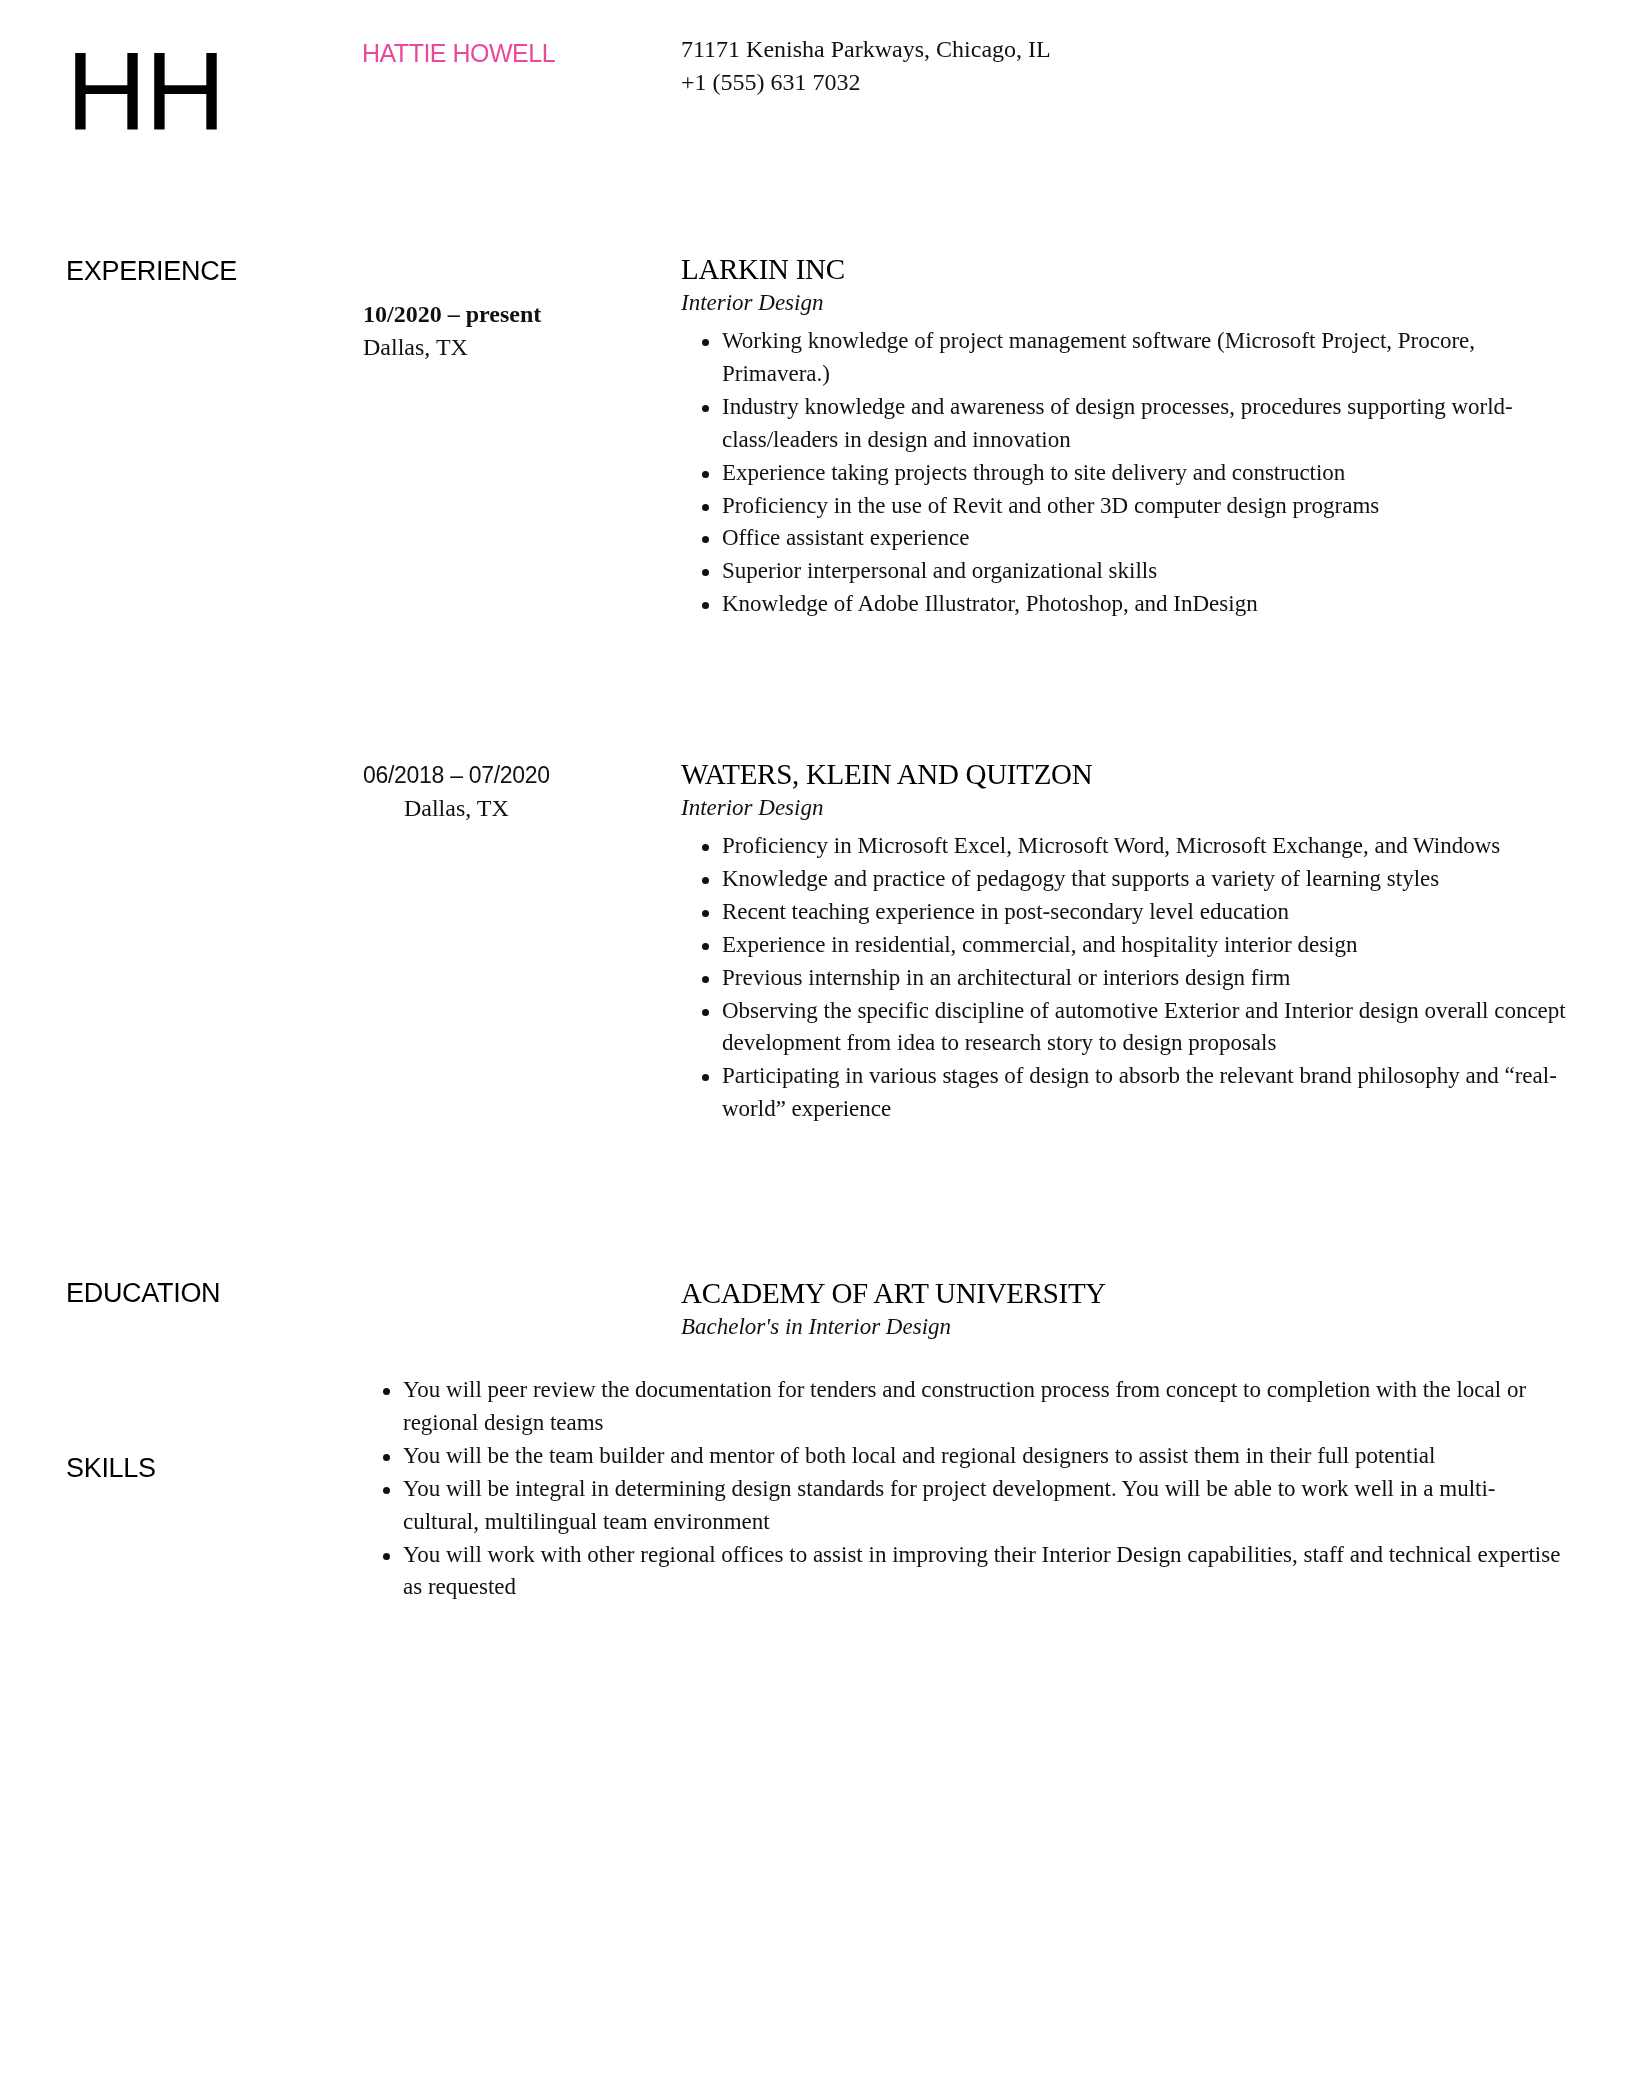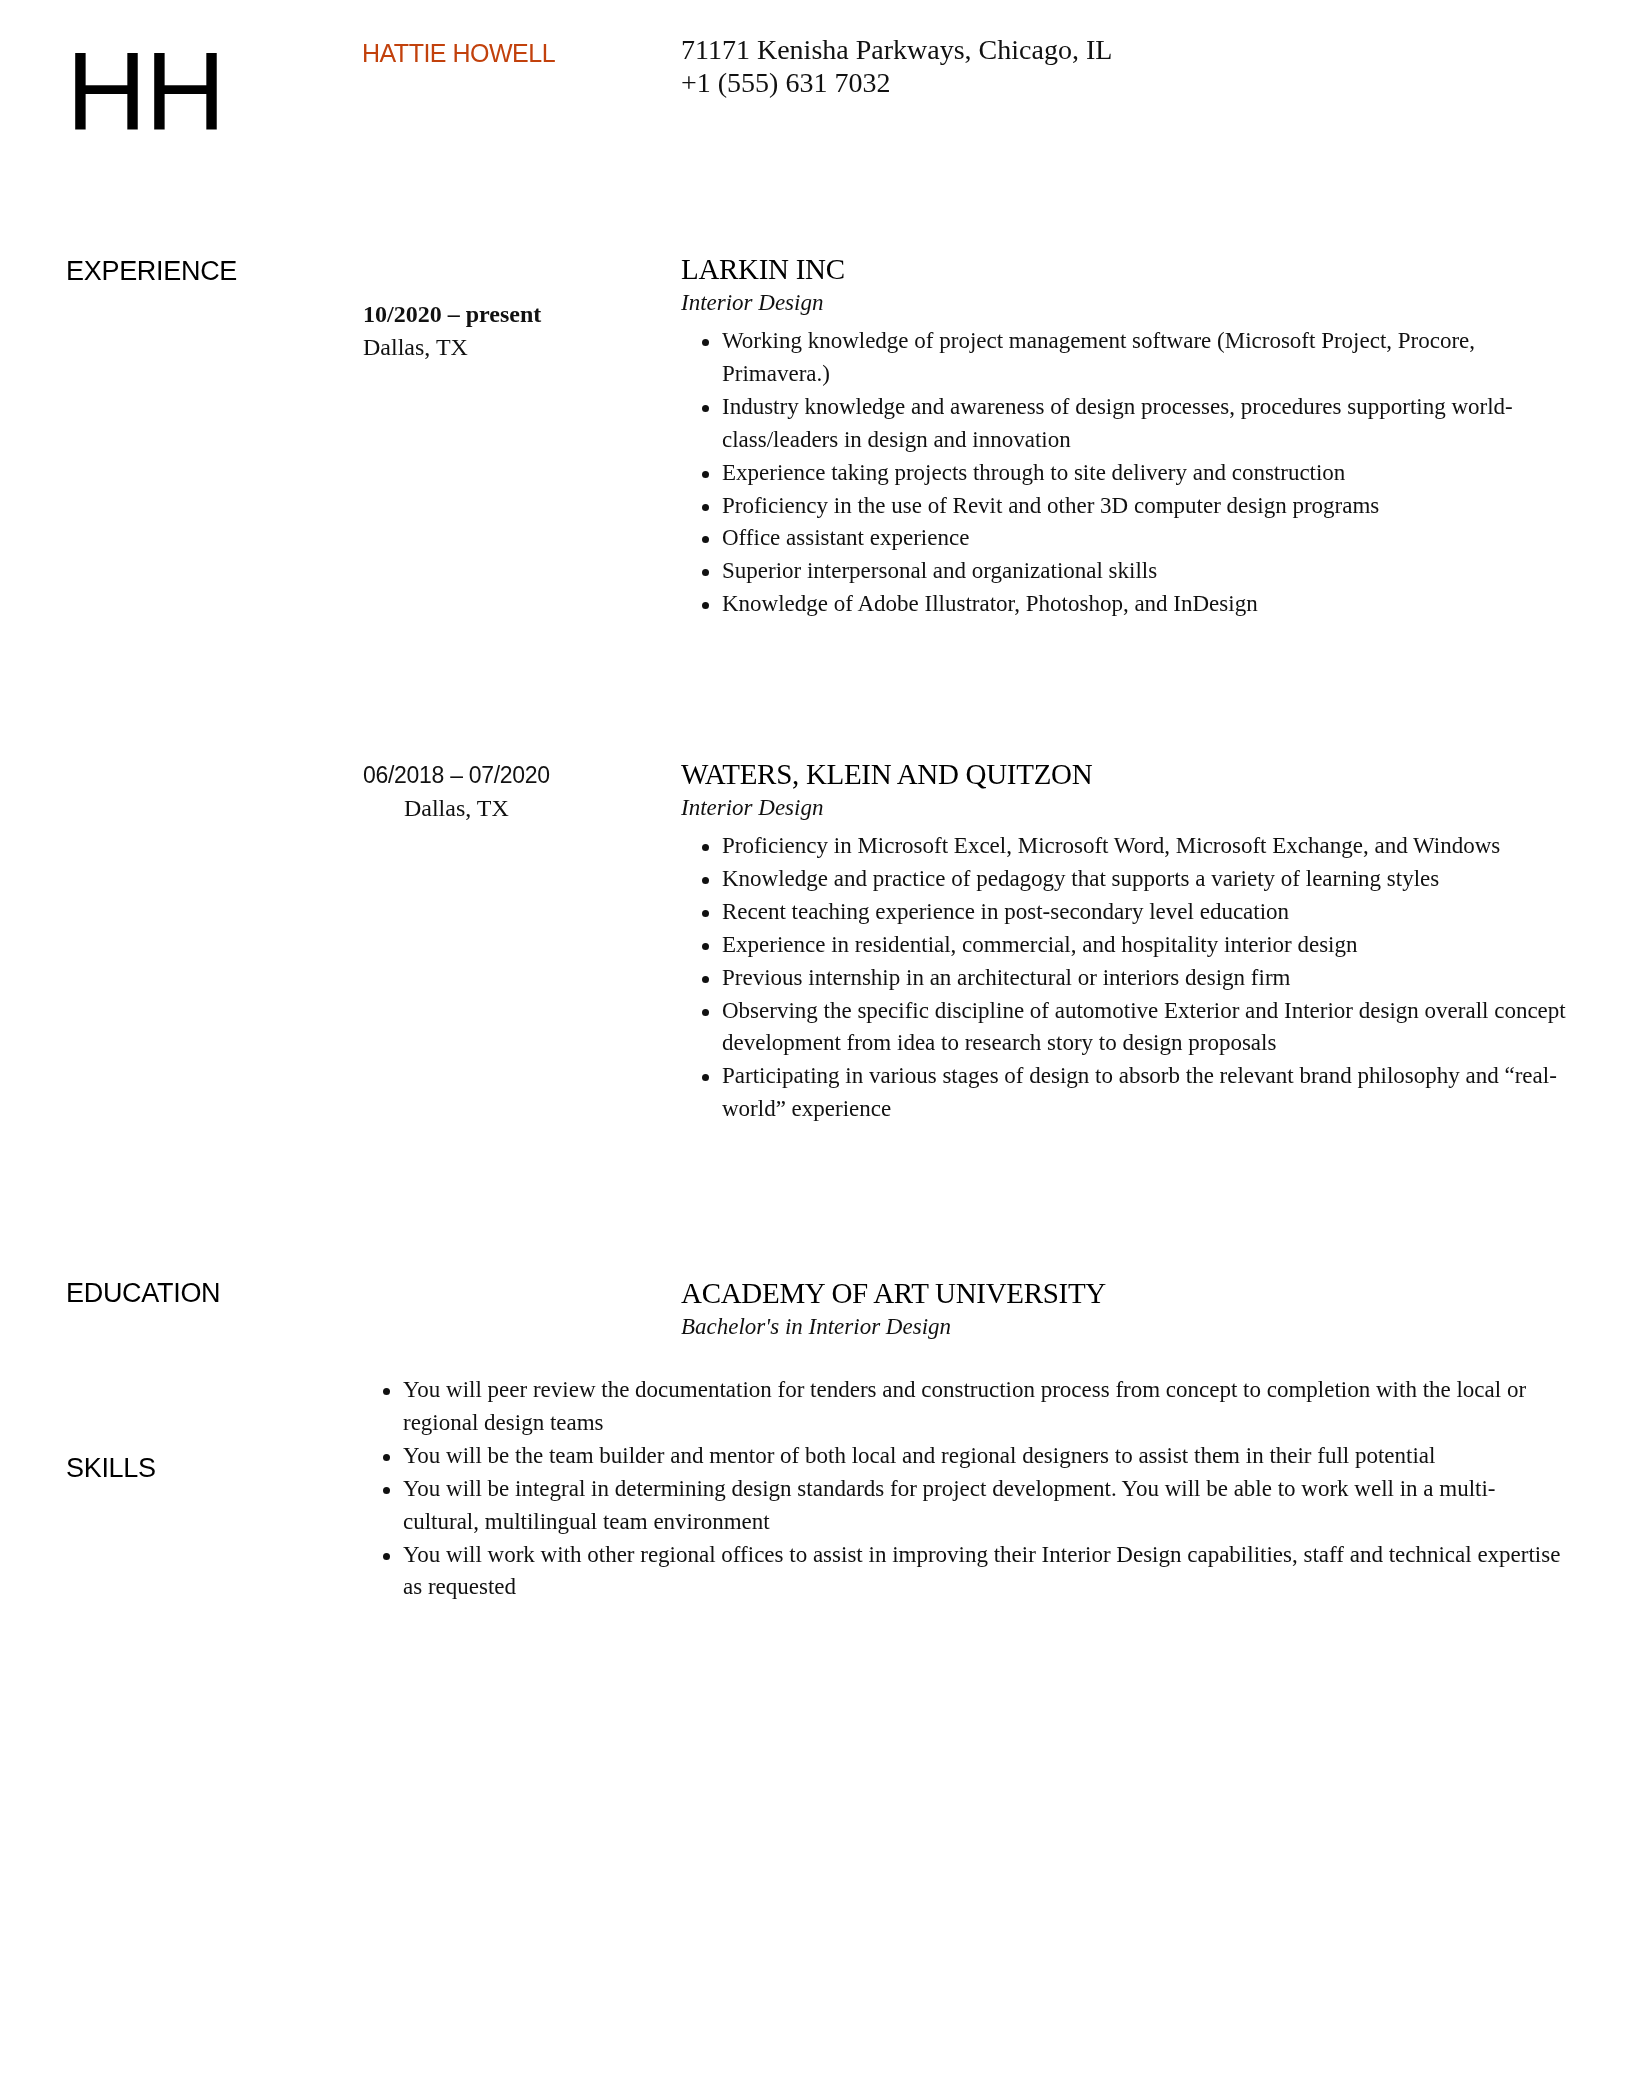--- a/index.html
+++ b/index.html
@@ -16,25 +16,25 @@
   .monogram {
     position: absolute; left: 66px; top: 22px;
     font-family: "Liberation Sans", sans-serif;
     font-size: 112px; line-height: 140px; letter-spacing: -2px;
     color: #000;
   }
   .name {
     position: absolute; left: 362px; top: 38px;
     font-family: "Liberation Sans", sans-serif;
     font-size: 25px; line-height: 30px; letter-spacing: -0.5px;
-    color: #c2410c;
+    color: #ec4899;
   }
   .contact {
     position: absolute; left: 681px; top: 33px;
-    font-size: 28px; line-height: 33px;
+    font-size: 24px; line-height: 33px;
   }
   .contact div { white-space: nowrap; }
 
   
   .section-label {
     position: absolute; left: 66px;
     font-family: "Liberation Sans", sans-serif;
     font-size: 27px; line-height: 30px; letter-spacing: -0.3px;
     color: #000;
   }

